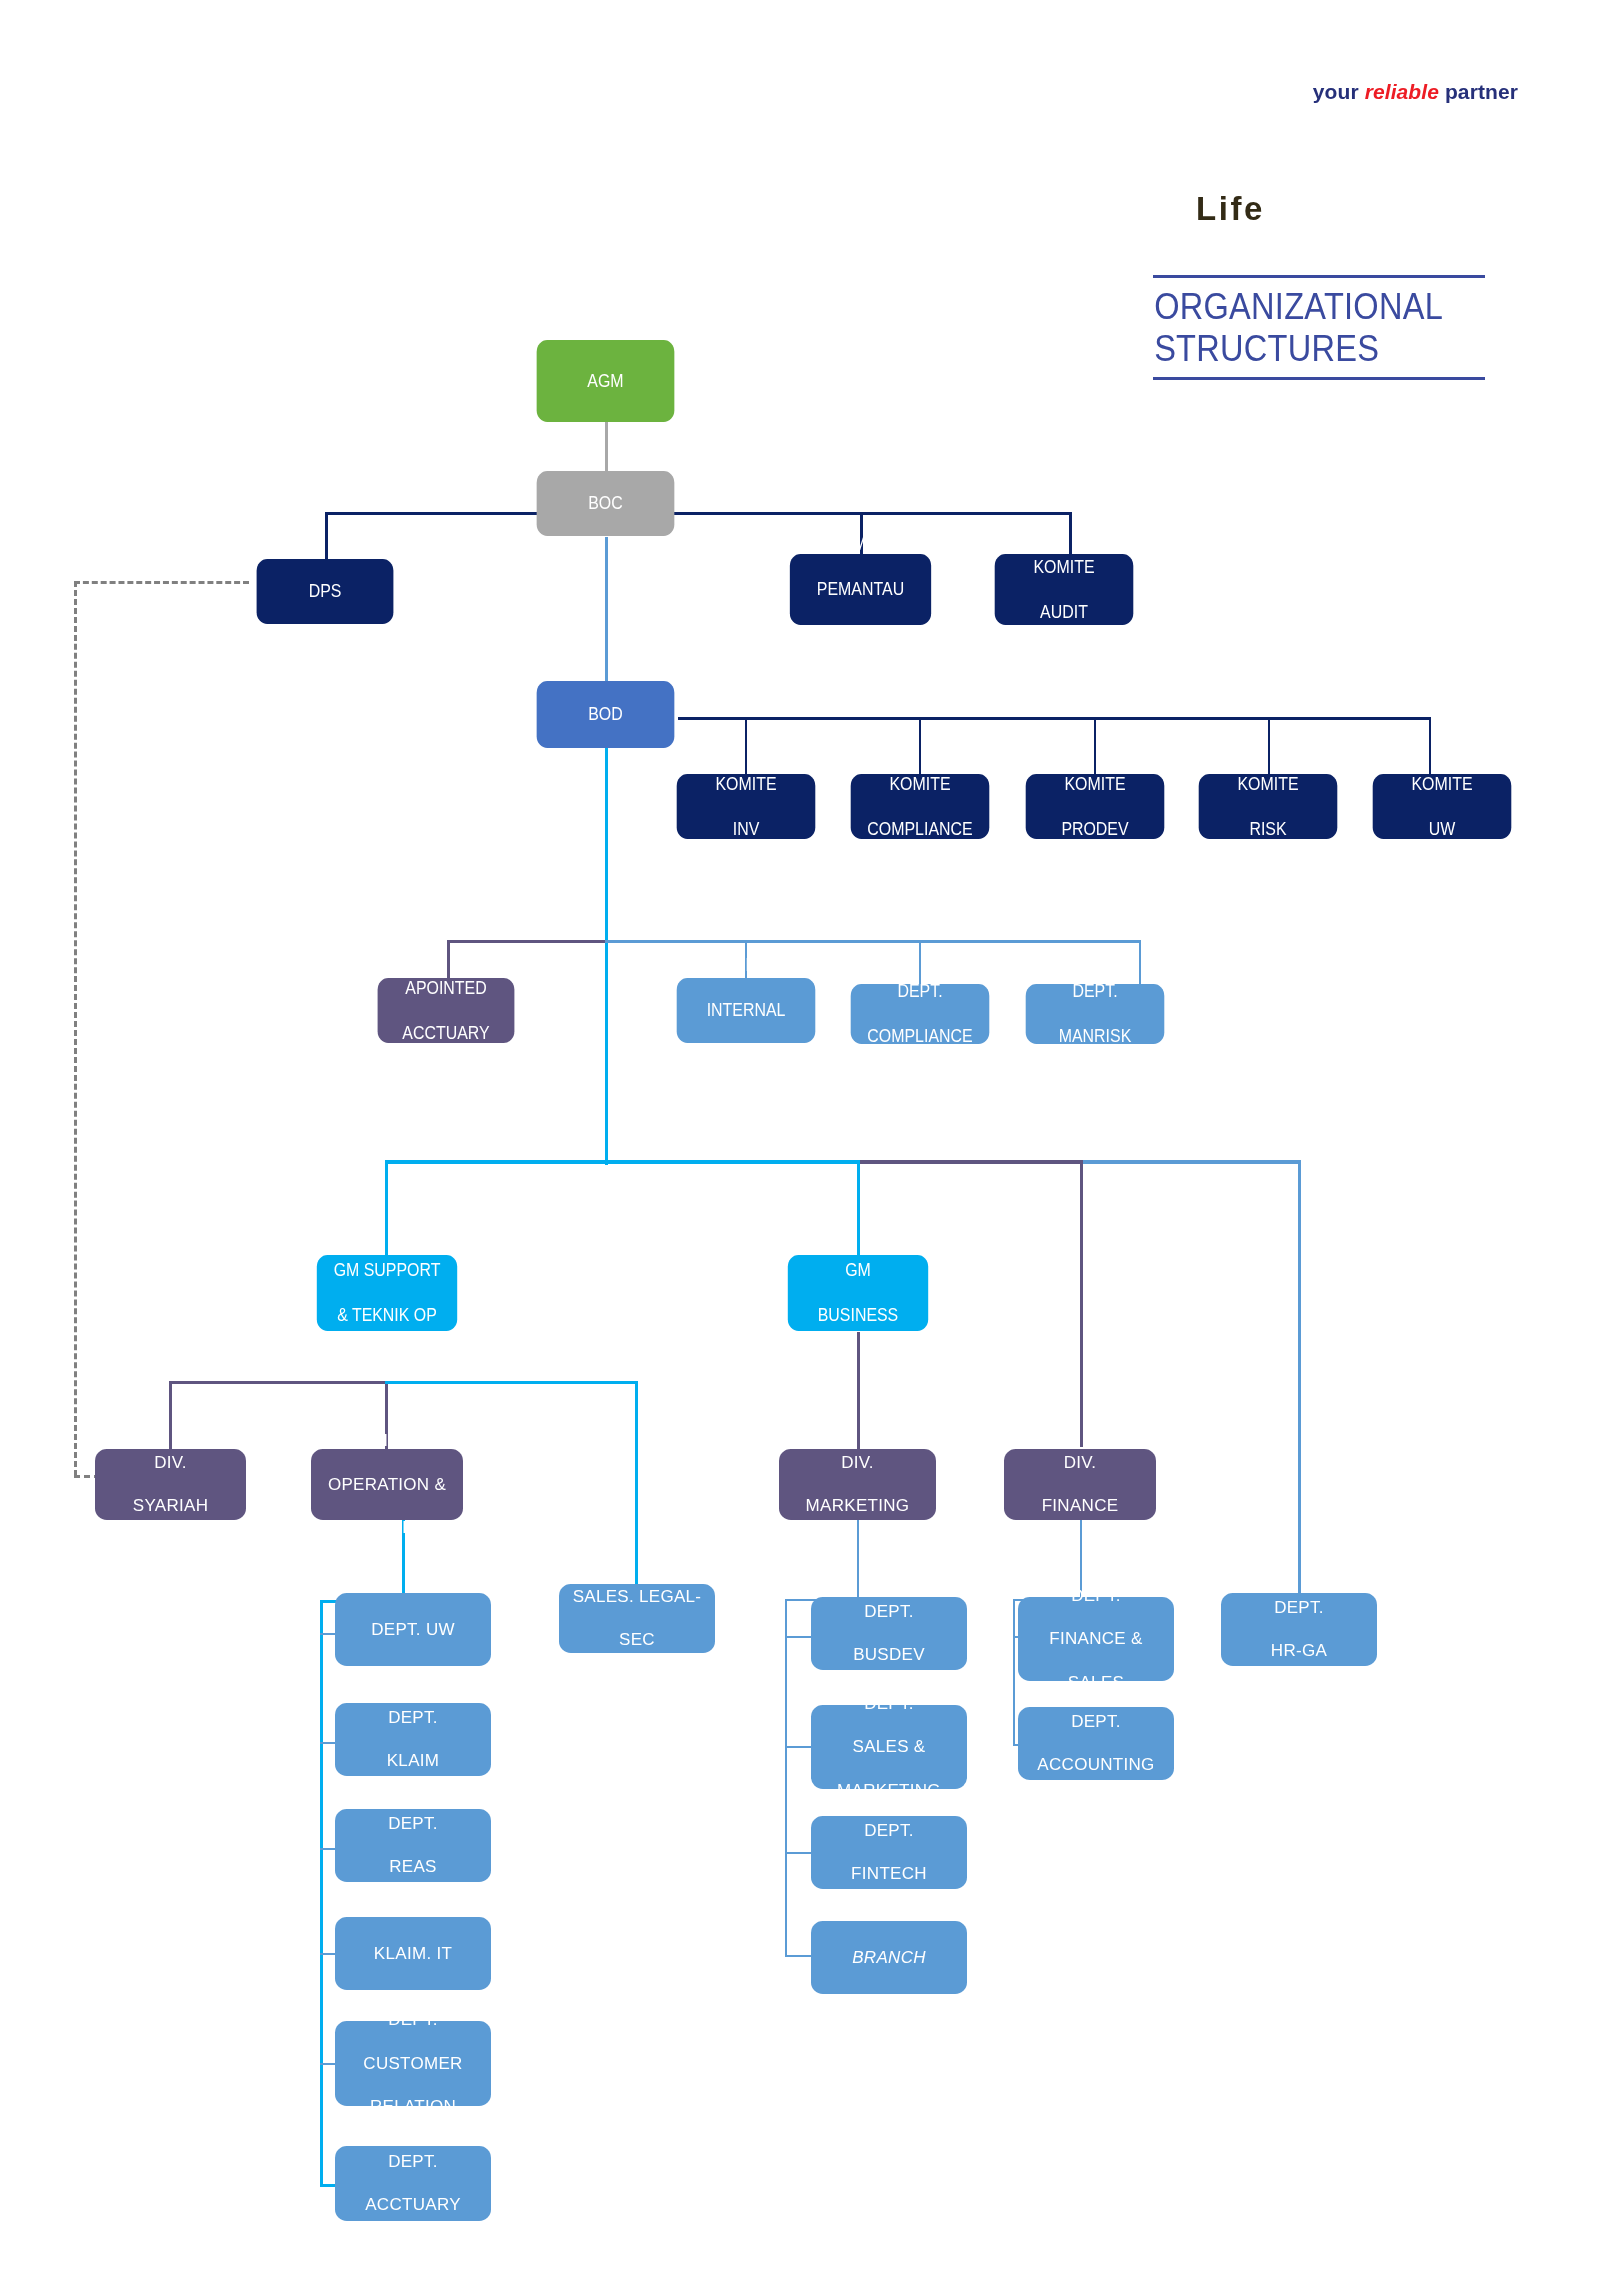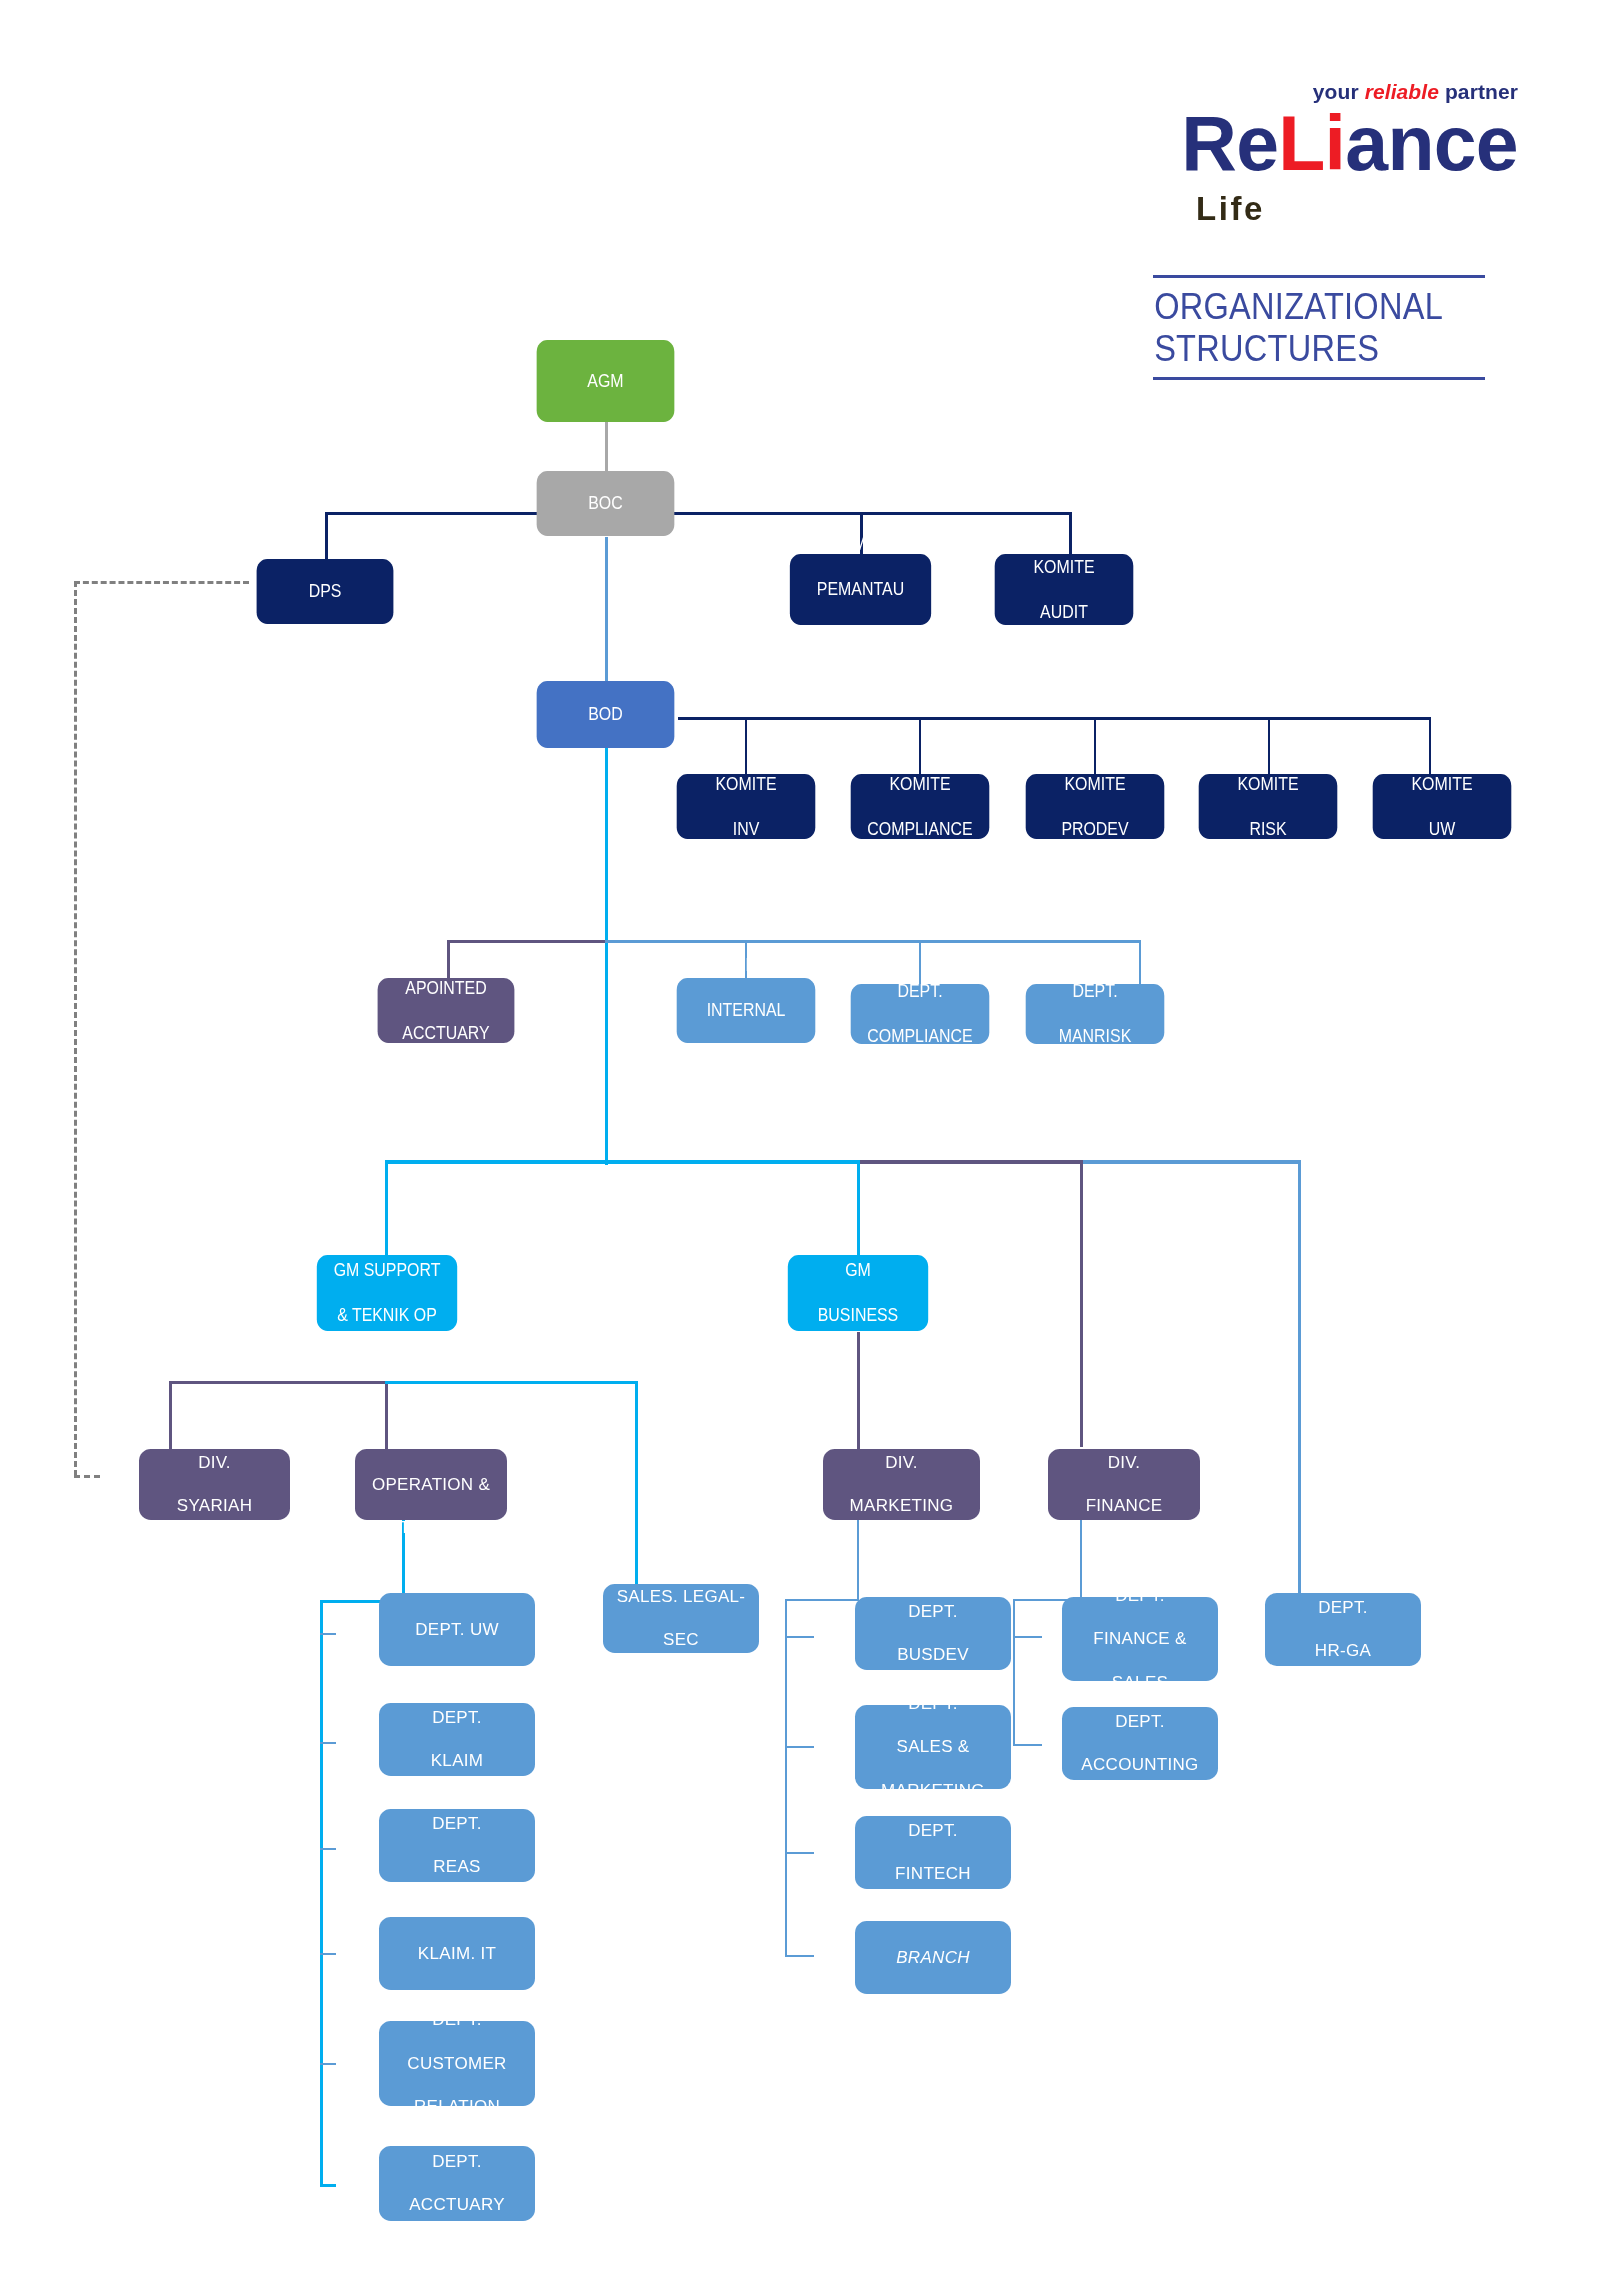--- a/index.html
+++ b/index.html
@@ -31,39 +31,36 @@
   .node span{display:block;width:100%;}
   .c-green {background:#6cb33f;}
   .c-grey  {background:#a8a8a8;}
   .c-navy  {background:#0b2265;}
   .c-bod   {background:#4472c4;}
   .c-cyan  {background:#00aeef;}
   .c-purple{background:#5f5580;}
   .c-lblue {background:#5b9bd5;}
   .narrow{font-family:"Liberation Sans Narrow","Liberation Sans",sans-serif;
           transform:scaleX(.9);}
-  .wide{letter-spacing:0.3px;margin-left:44px;}
+  .wide{letter-spacing:0.3px;}
 
   
   .ln{position:absolute;z-index:1;}
   .dash-v{position:absolute;z-index:1;width:0;
           border-left:3.3px dashed #808080;}
   .dash-h{position:absolute;z-index:1;height:0;
           border-top:3.3px dashed #808080;}
 </style>
 </head>
 <body>
 
 <div id="header">
   <div id="tagline">
     <span>your </span><span class="hl">reliable</span><span> partner</span>
   </div>
-  <div id="wordmark">
-    <span>Re</span><span class="red">Li</span><span>ance</span>
-  </div>
   <div id="lifeword">Life</div>
 </div>
 
 <div id="titlebox">
   <div class="rule"></div>
   <div id="titletext">
     <div>ORGANIZATIONAL</div>
     <div>STRUCTURES</div>
   </div>
   <div class="rule bot"></div>

